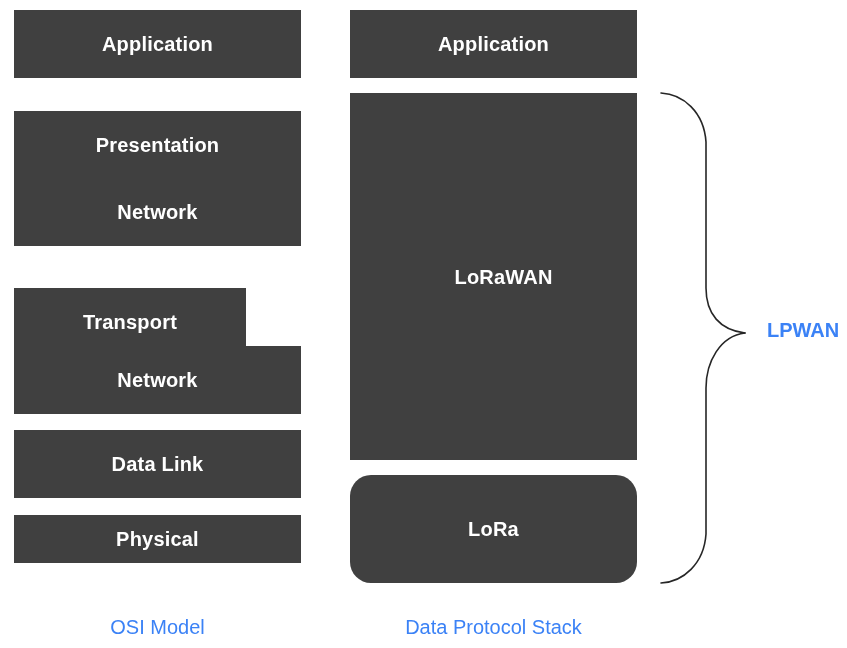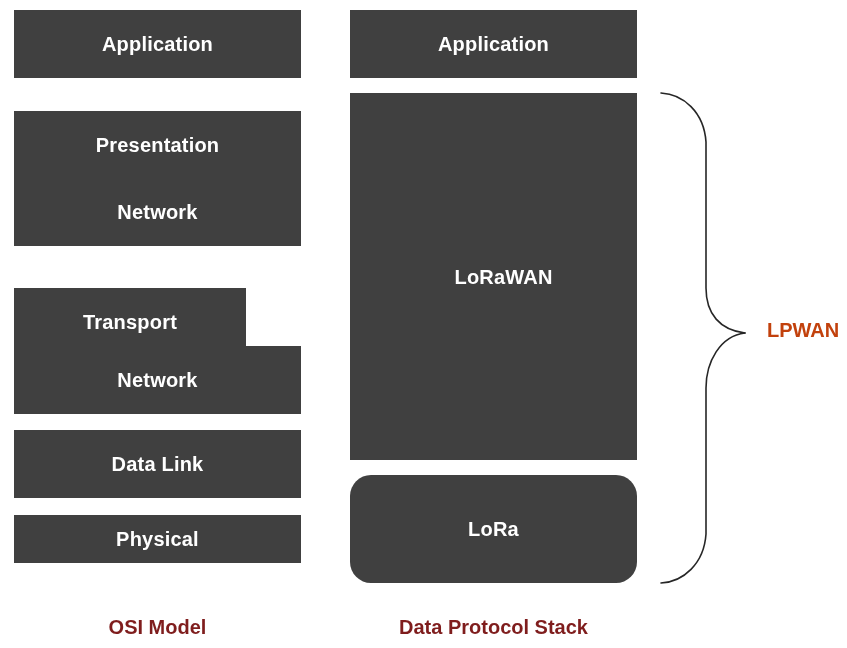--- a/index.html
+++ b/index.html
@@ -37,22 +37,22 @@
     user-select: none;
   }
 
   
   .column-caption {
     position: absolute;
     box-sizing: border-box;
     display: flex;
     align-items: center;
     justify-content: center;
-    color: #7f1d1d;
-    font-weight: bold;
+    color: #3b82f6;
+    font-weight: normal;
     font-size: 20px;
     line-height: 1;
     white-space: nowrap;
   }
 
   
   #brace-svg {
     position: absolute;
     left: 650px;
     top: 80px;
@@ -64,21 +64,21 @@
   #brace-svg path {
     fill: none;
     stroke: #262626;
     stroke-width: 1.6;
     stroke-linecap: round;
   }
   #brace-label {
     position: absolute;
     left: 767px;
     top: 320px;
-    color: #c2410c;
+    color: #3b82f6;
     font-weight: bold;
     font-size: 20px;
     line-height: 1;
     white-space: nowrap;
   }
 </style>
 </head>
 <body>
 
 <div id="canvas">

